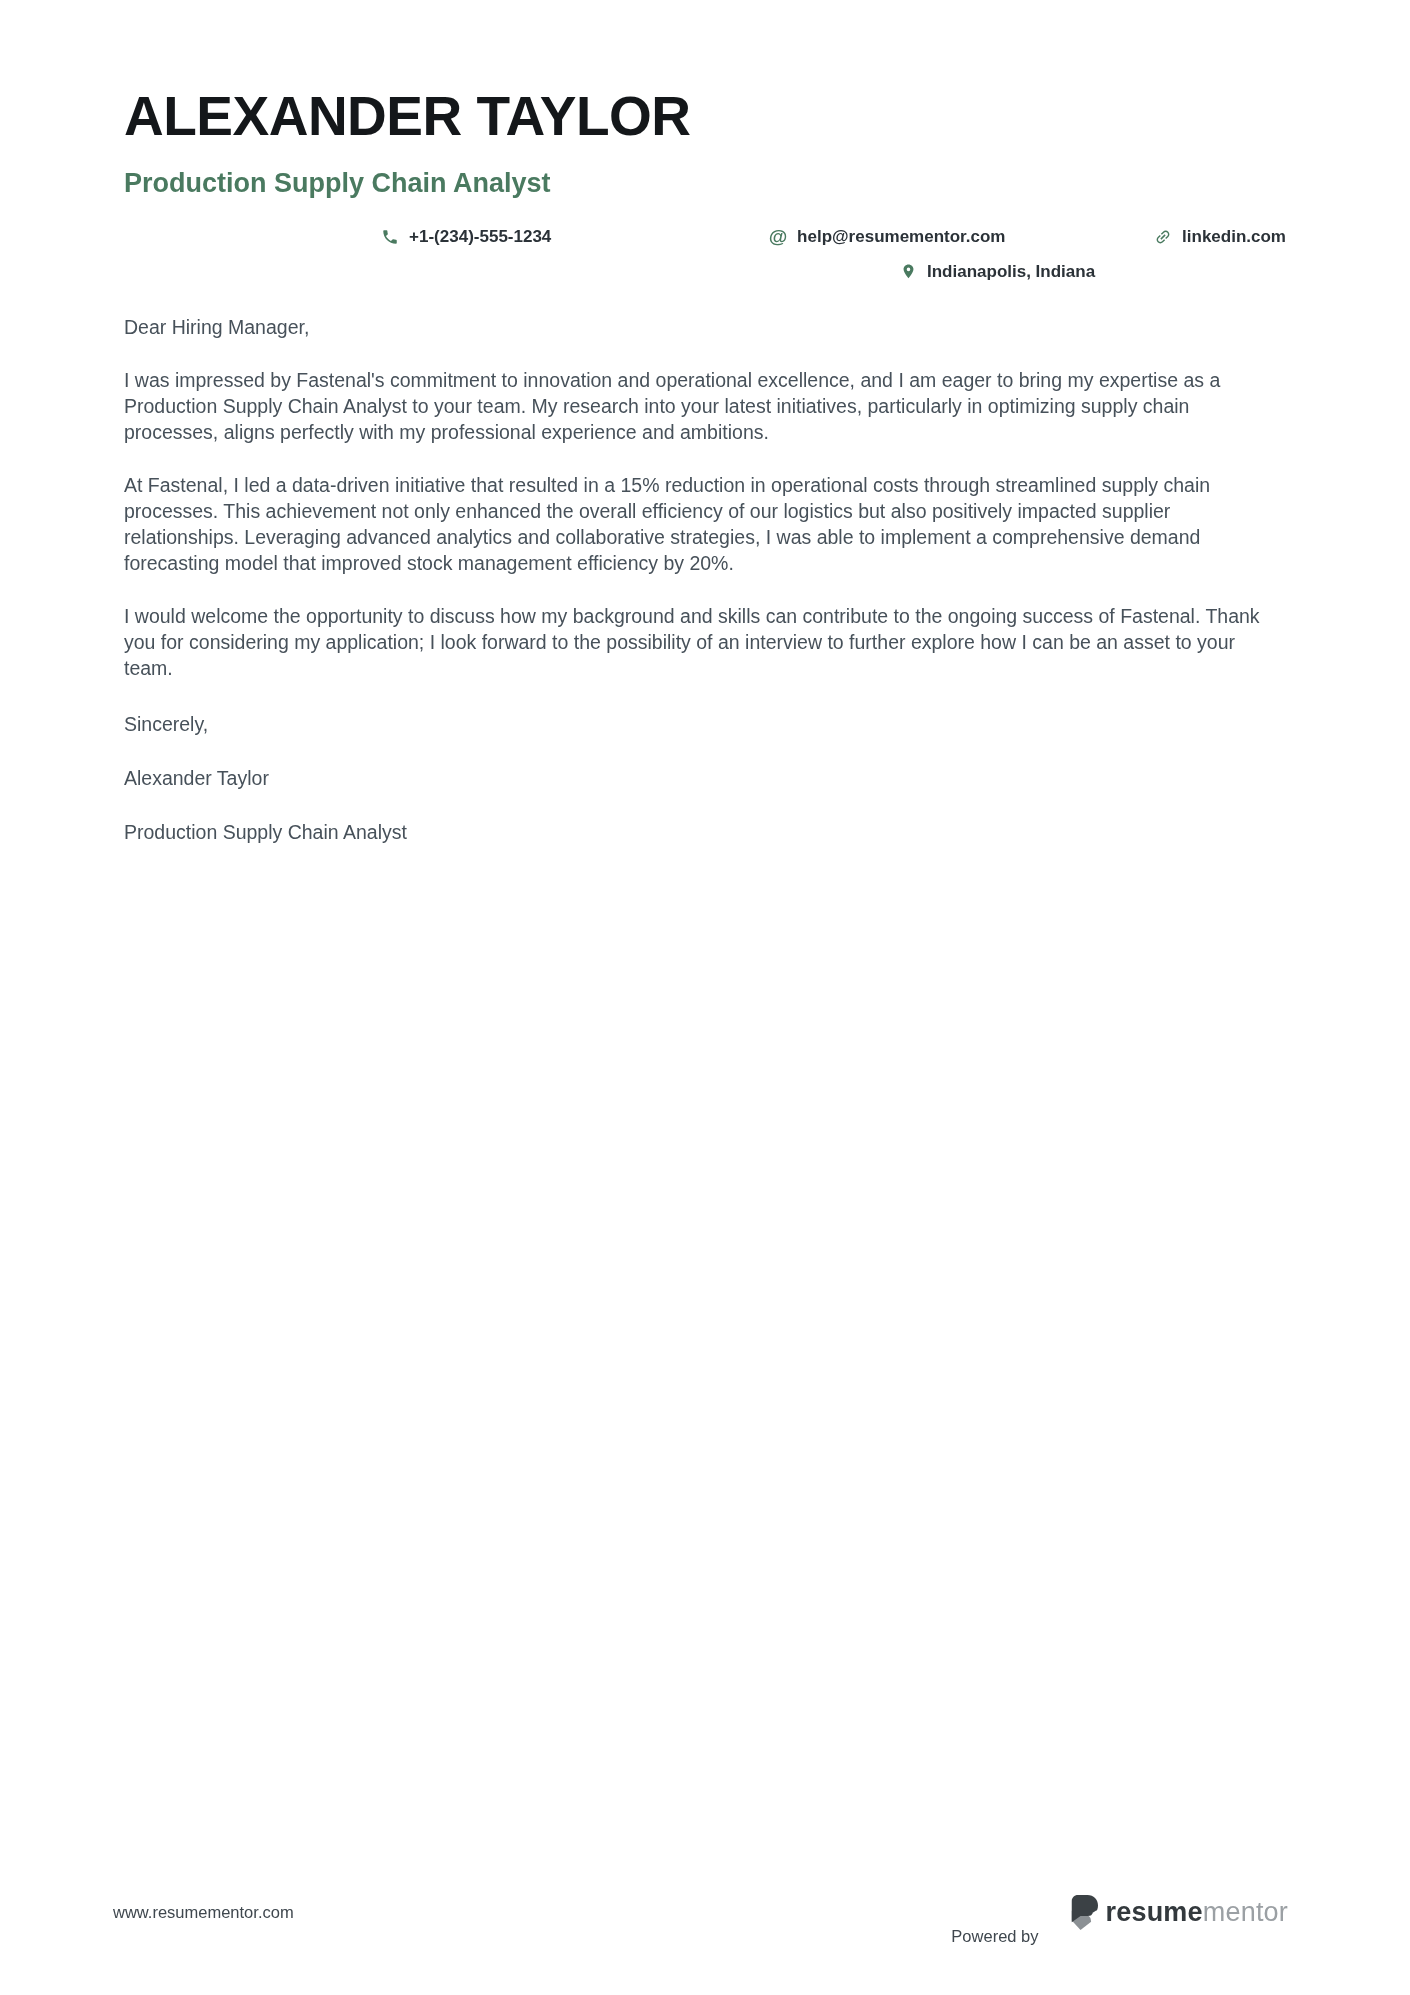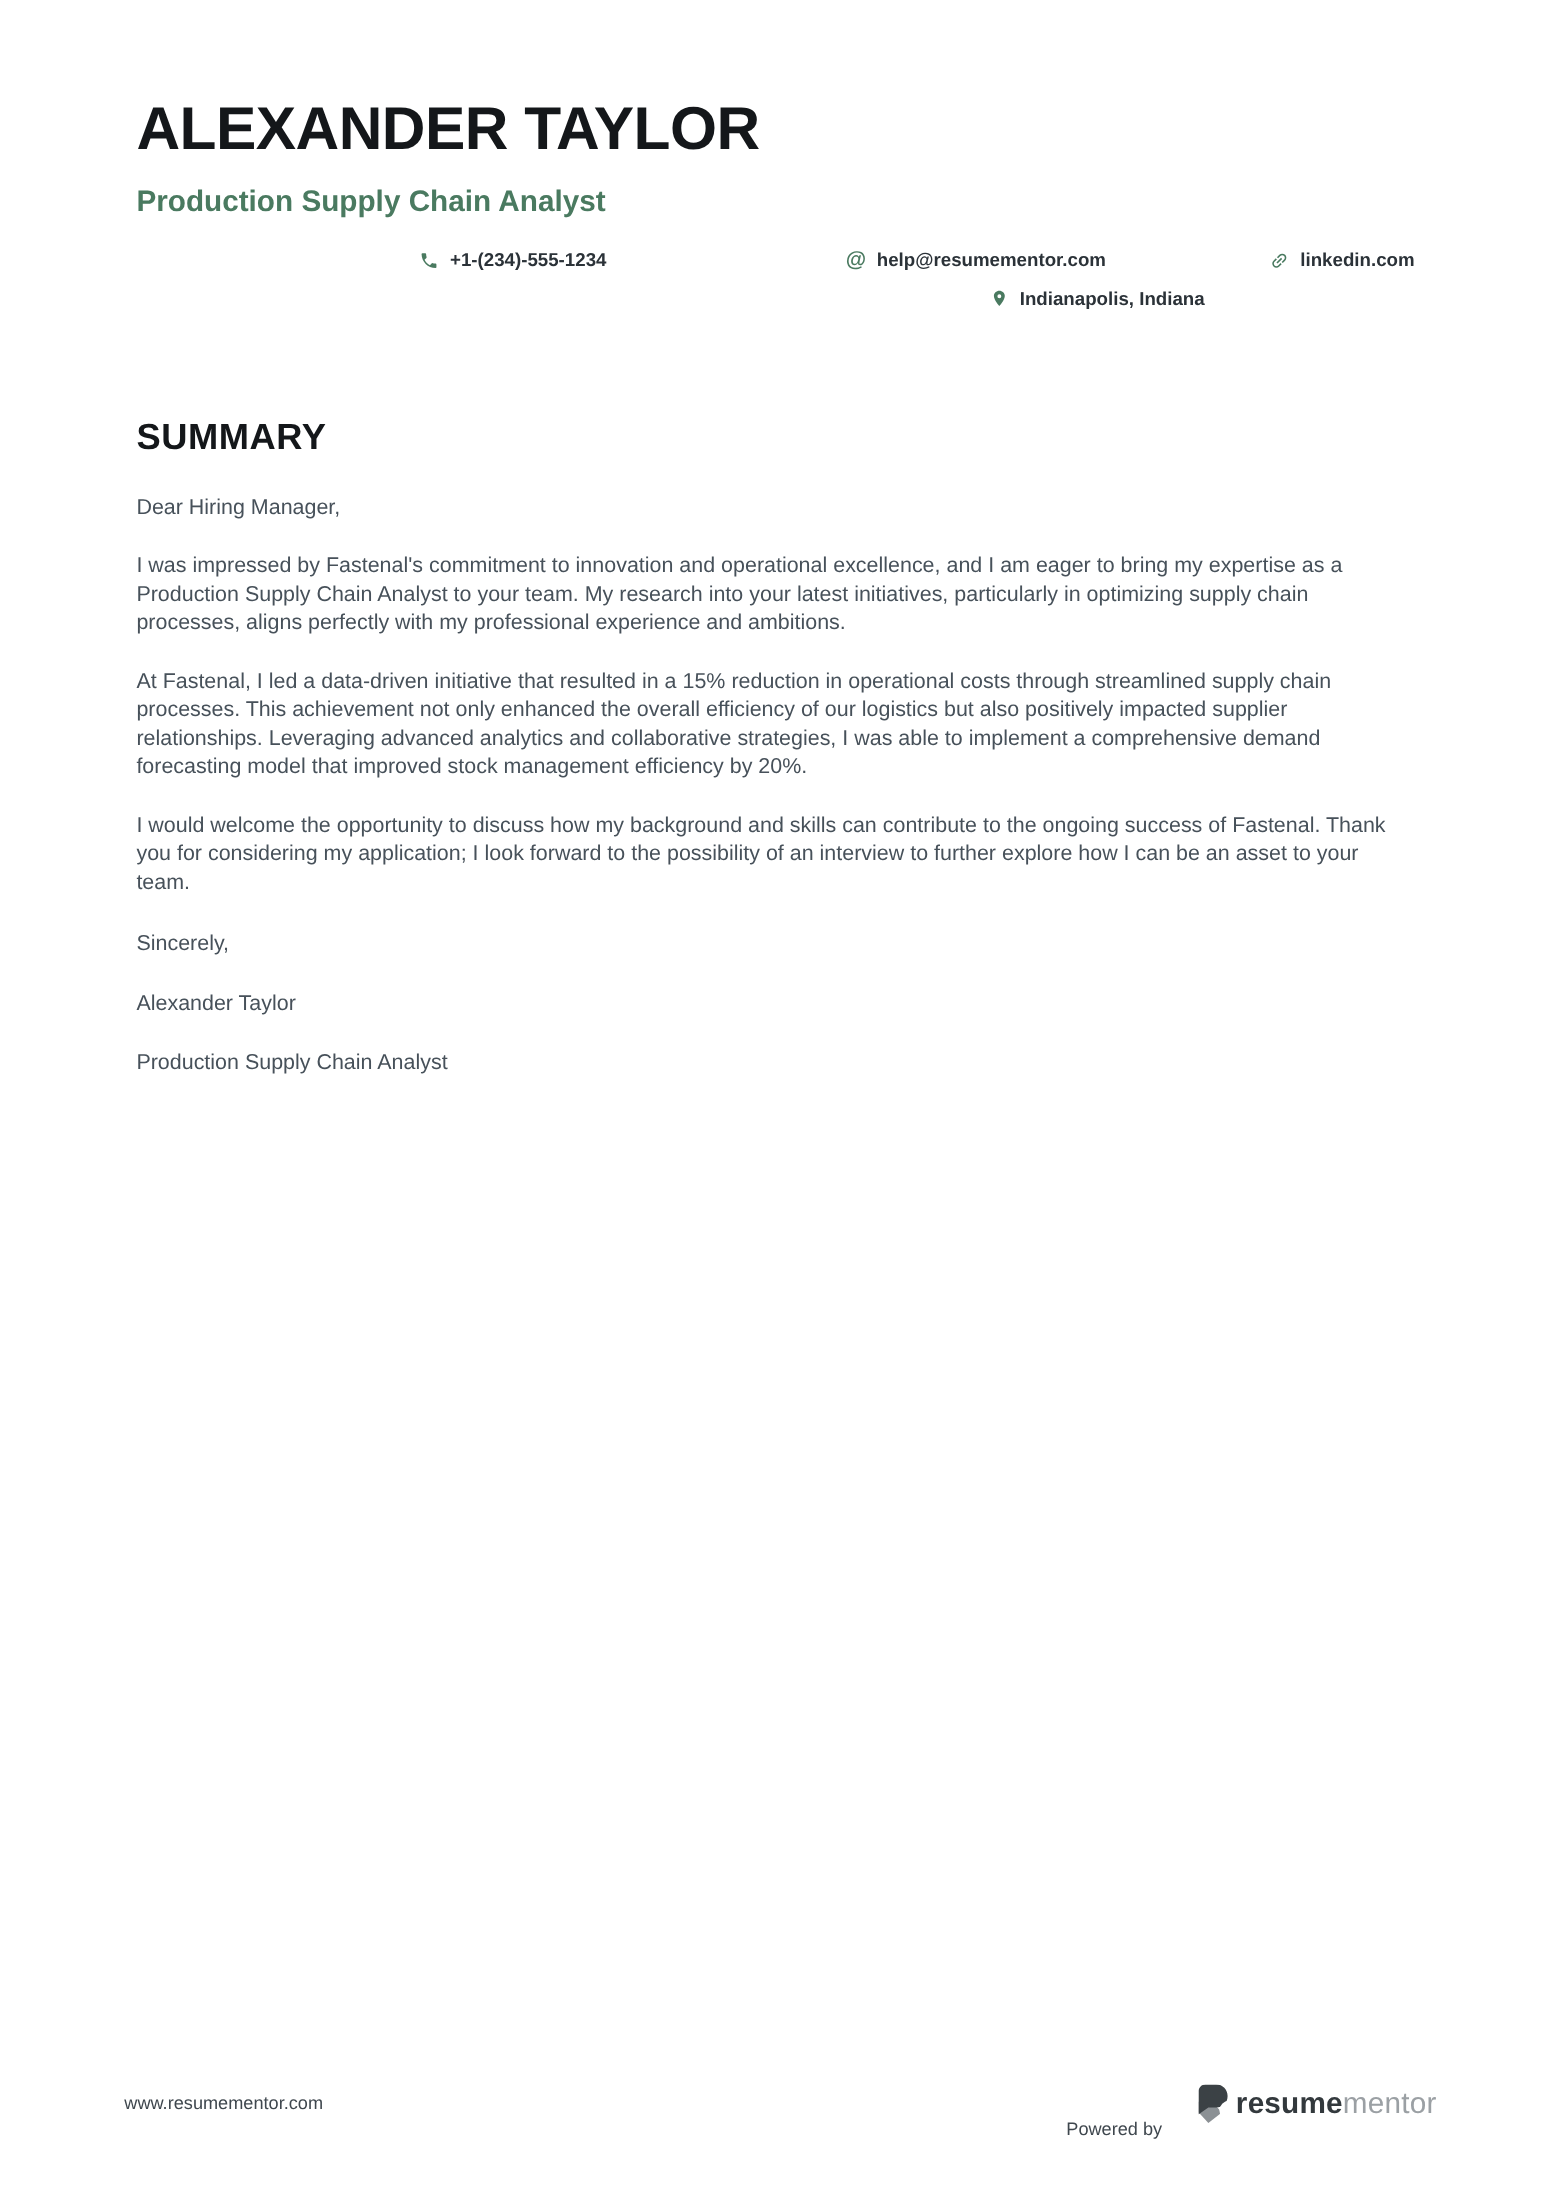--- a/index.html
+++ b/index.html
@@ -70,21 +70,21 @@
     max-width: 1162px;
   }
   .para { margin-top: 27px; }
   .closing { margin-top: 30px; }
   .sig-name { margin-top: 28px; }
   .sig-title { margin-top: 28px; }
 
   
   .page-footer {
     position: absolute;
-    left: 113px; right: 104px; top: 1879px;
+    left: 113px; right: 122px; top: 1879px;
     display: flex; justify-content: space-between; align-items: center;
   }
   .site-url {
     font-size: 16.5px;
     color: var(--text-footer, #3f474e);
     text-decoration: none;
   }
   .footer-right { display: flex; align-items: center; }
   .powered-by {
     font-size: 16.5px;
@@ -142,21 +142,20 @@
                 <path d="M12 2C8.13 2 5 5.13 5 8.5c0 5.25 7 13 7 13s7-7.75 7-13C19 5.13 15.87 2 12 2zm0 9.5a2.5 2.5 0 1 1 0-5 2.5 2.5 0 0 1 0 5z"></path>
               </svg>
             </span>
             <span>Indianapolis, Indiana</span>
           </div>
         </div>
       </div>
     </header>
 
     <main>
-      <h3 class="section-heading">SUMMARY</h3>
       <p class="salutation">Dear Hiring Manager,</p>
       <p class="para">I was impressed by Fastenal's commitment to innovation and operational excellence, and I am eager to bring my expertise as a Production Supply Chain Analyst to your team. My research into your latest initiatives, particularly in optimizing supply chain processes, aligns perfectly with my professional experience and ambitions.</p>
       <p class="para">At Fastenal, I led a data-driven initiative that resulted in a 15% reduction in operational costs through streamlined supply chain processes. This achievement not only enhanced the overall efficiency of our logistics but also positively impacted supplier relationships. Leveraging advanced analytics and collaborative strategies, I was able to implement a comprehensive demand forecasting model that improved stock management efficiency by 20%.</p>
       <p class="para">I would welcome the opportunity to discuss how my background and skills can contribute to the ongoing success of Fastenal. Thank you for considering my application; I look forward to the possibility of an interview to further explore how I can be an asset to your team.</p>
       <p class="closing">Sincerely,</p>
       <p class="sig-name">Alexander Taylor</p>
       <p class="sig-title">Production Supply Chain Analyst</p>
     </main>
 
   </div>

